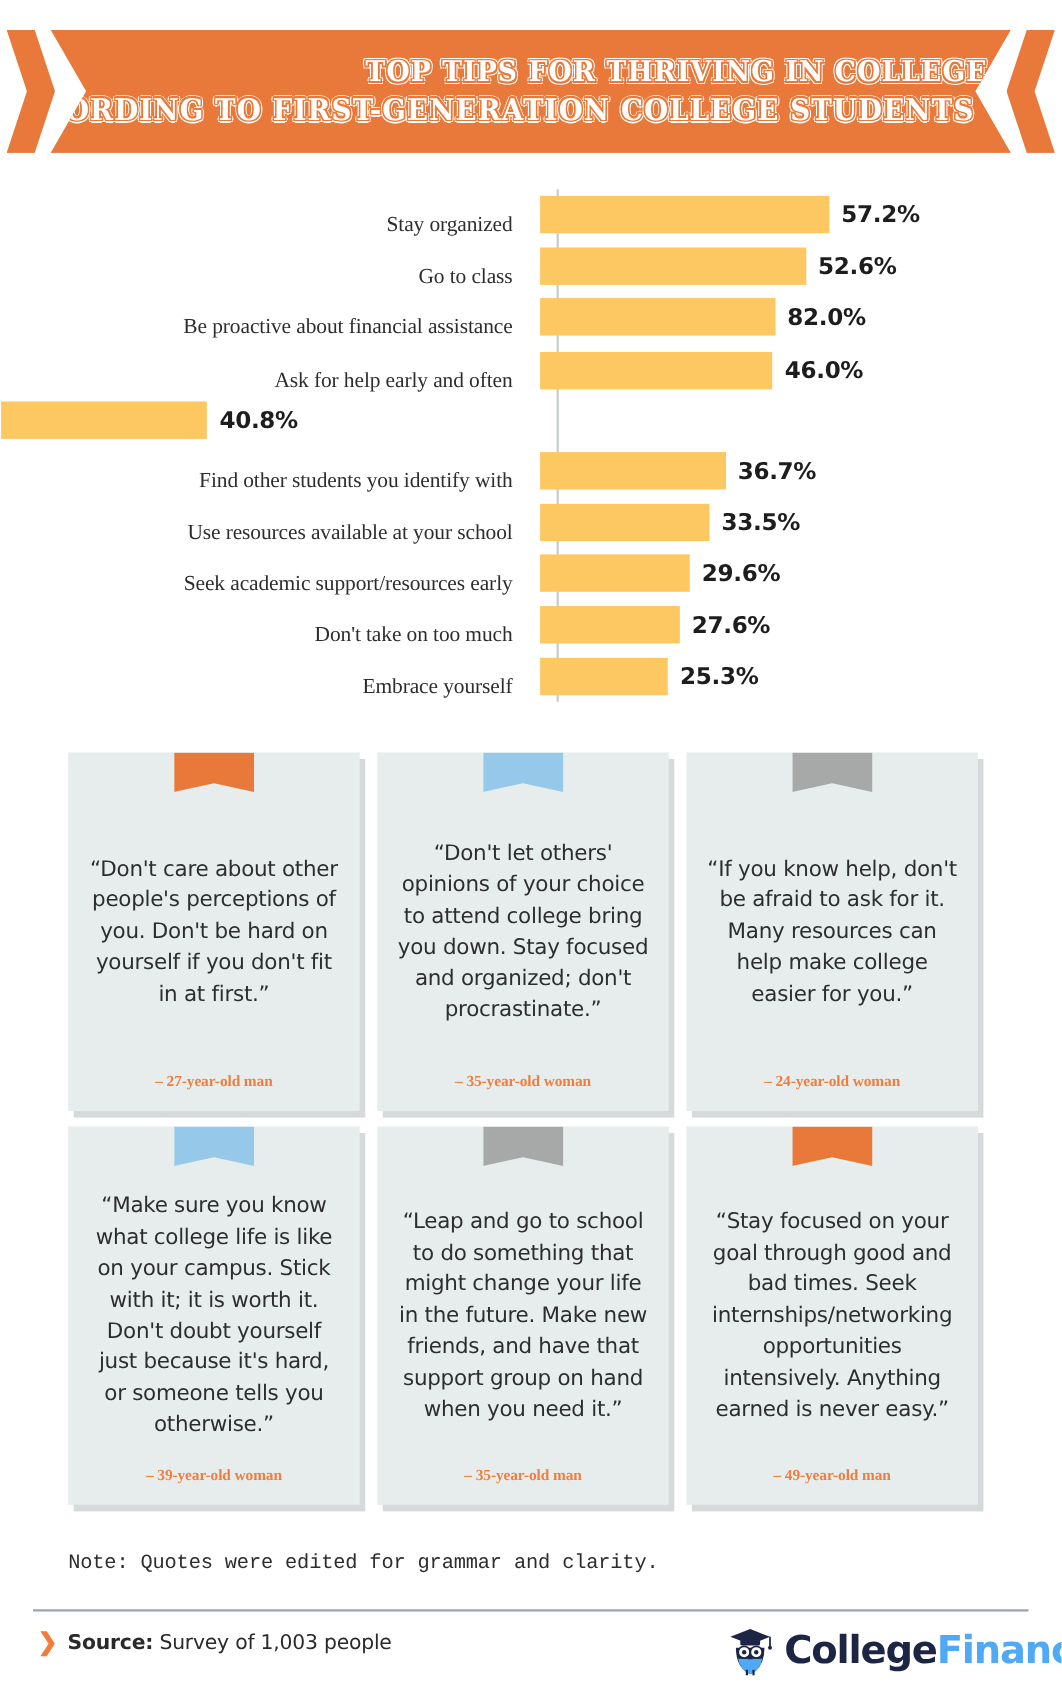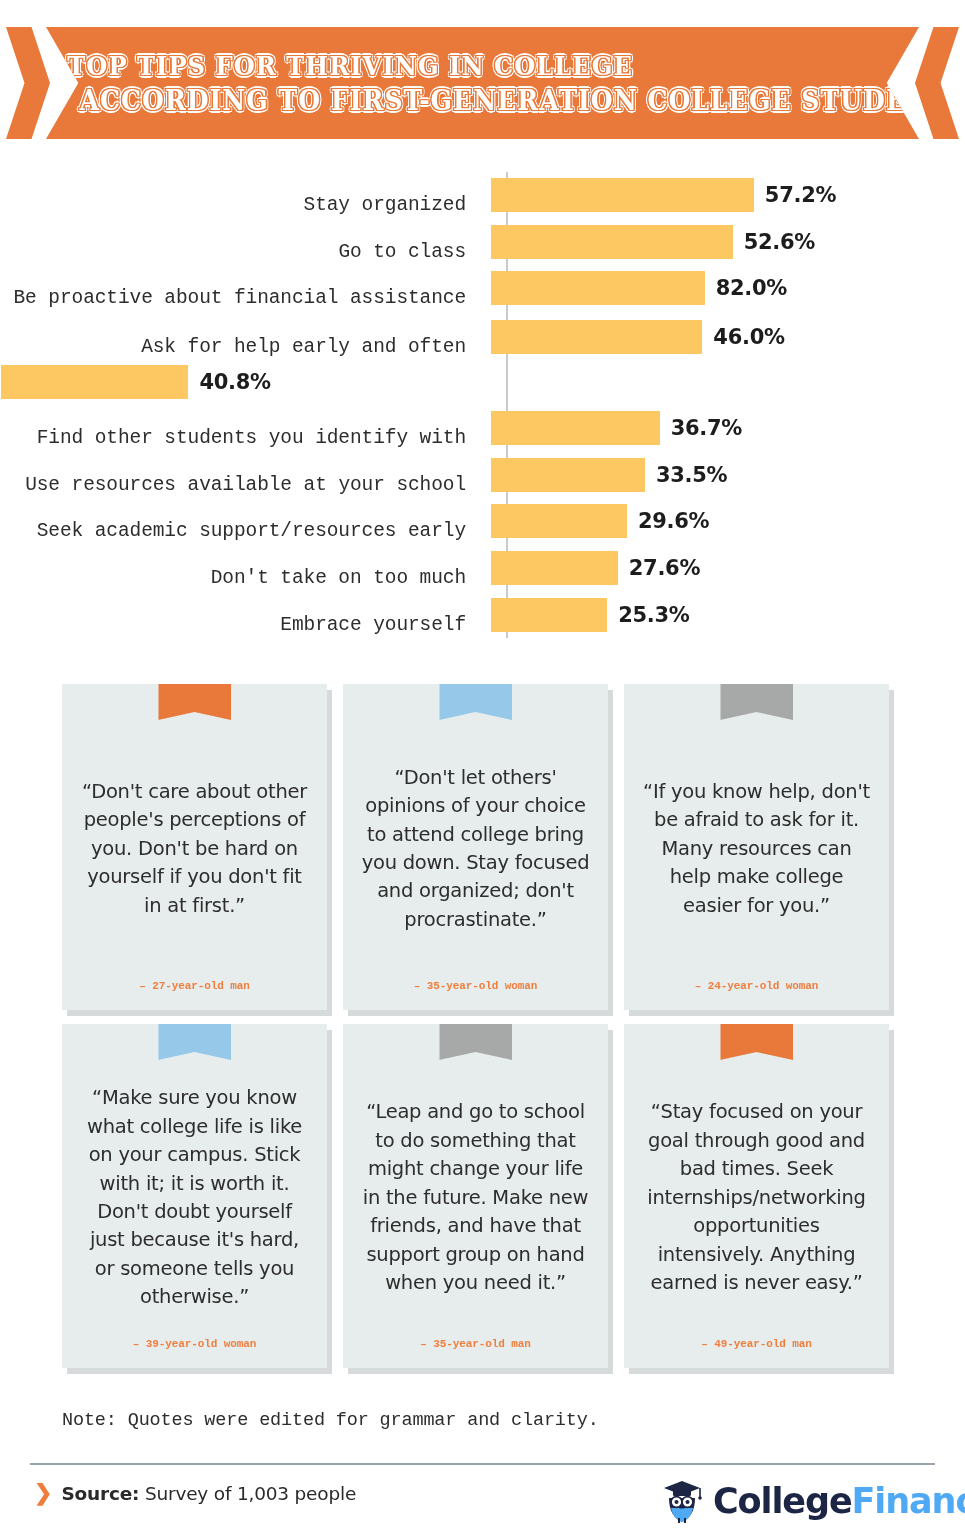--- a/index.html
+++ b/index.html
@@ -39,21 +39,21 @@
   .banner-body {
     position: absolute;
     top: 0;
     left: 46px;
     width: 873px;
     height: 112px;
     background: #e8793a;
     clip-path: polygon(0 0, 100% 0, 96.3% 50%, 100% 100%, 0 100%, 3.7% 50%);
     display: flex;
     flex-direction: column;
-    align-items: flex-start;
+    align-items: flex-end;
     justify-content: center;
     padding-top: 2px;
   }
   .banner-line {
     color: #ffffff;
     font-family: "DejaVu Serif", serif;
     font-weight: bold;
     font-size: 26px;
     letter-spacing: 1.1px;
     line-height: 1.32;
@@ -93,21 +93,21 @@
     left: 0;
     width: 965px;
     height: 46.6px;
     display: flex;
     align-items: center;
   }
   .bar-label {
     width: 490px;
     text-align: right;
     padding-right: 24px;
-    font-family: Liberation Mono, monospace;
+    font-family: Liberation Serif, serif;
     font-size: 19.5px;
     color: #2d2d2d;
     white-space: nowrap;
     letter-spacing: -0.1px;
     margin-top: 20px;
   }
   .bar-track {
     position: relative;
     flex: 1;
     height: 100%;
@@ -170,23 +170,23 @@
     text-align: center;
     font-family: "DejaVu Sans", sans-serif;
     font-size: 19.5px;
     line-height: 1.46;
     color: #2d2d2d;
     padding-top: 34px;
     letter-spacing: -0.25px;
   }
   .card-attrib {
     text-align: center;
-    font-family: Liberation Mono, monospace;
+    font-family: Liberation Serif, serif;
     font-weight: bold;
-    font-size: 11px;
+    font-size: 14px;
     color: #ef7e3e;
     letter-spacing: -0.1px;
     padding-bottom: 2px;
   }
 
   
   .note {
     position: absolute;
     top: 1410px;
     left: 62px;

